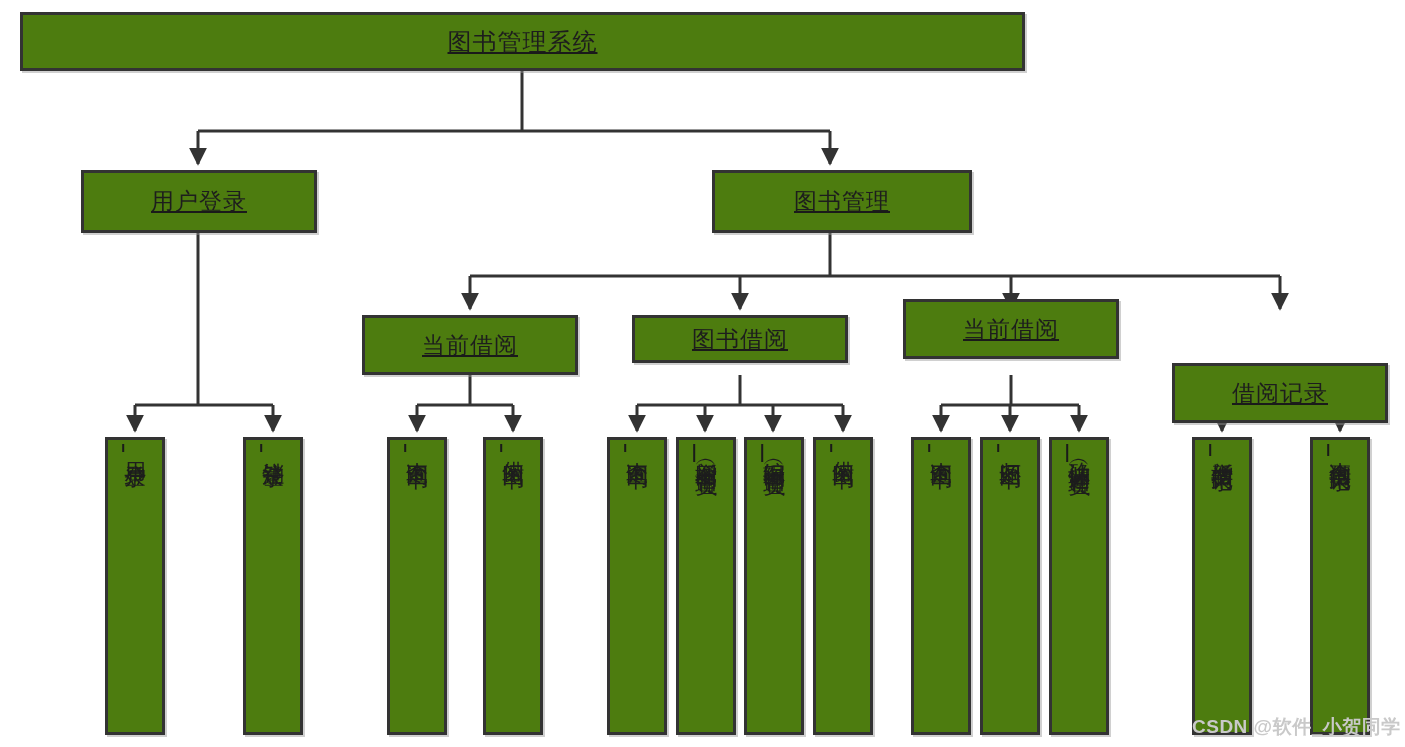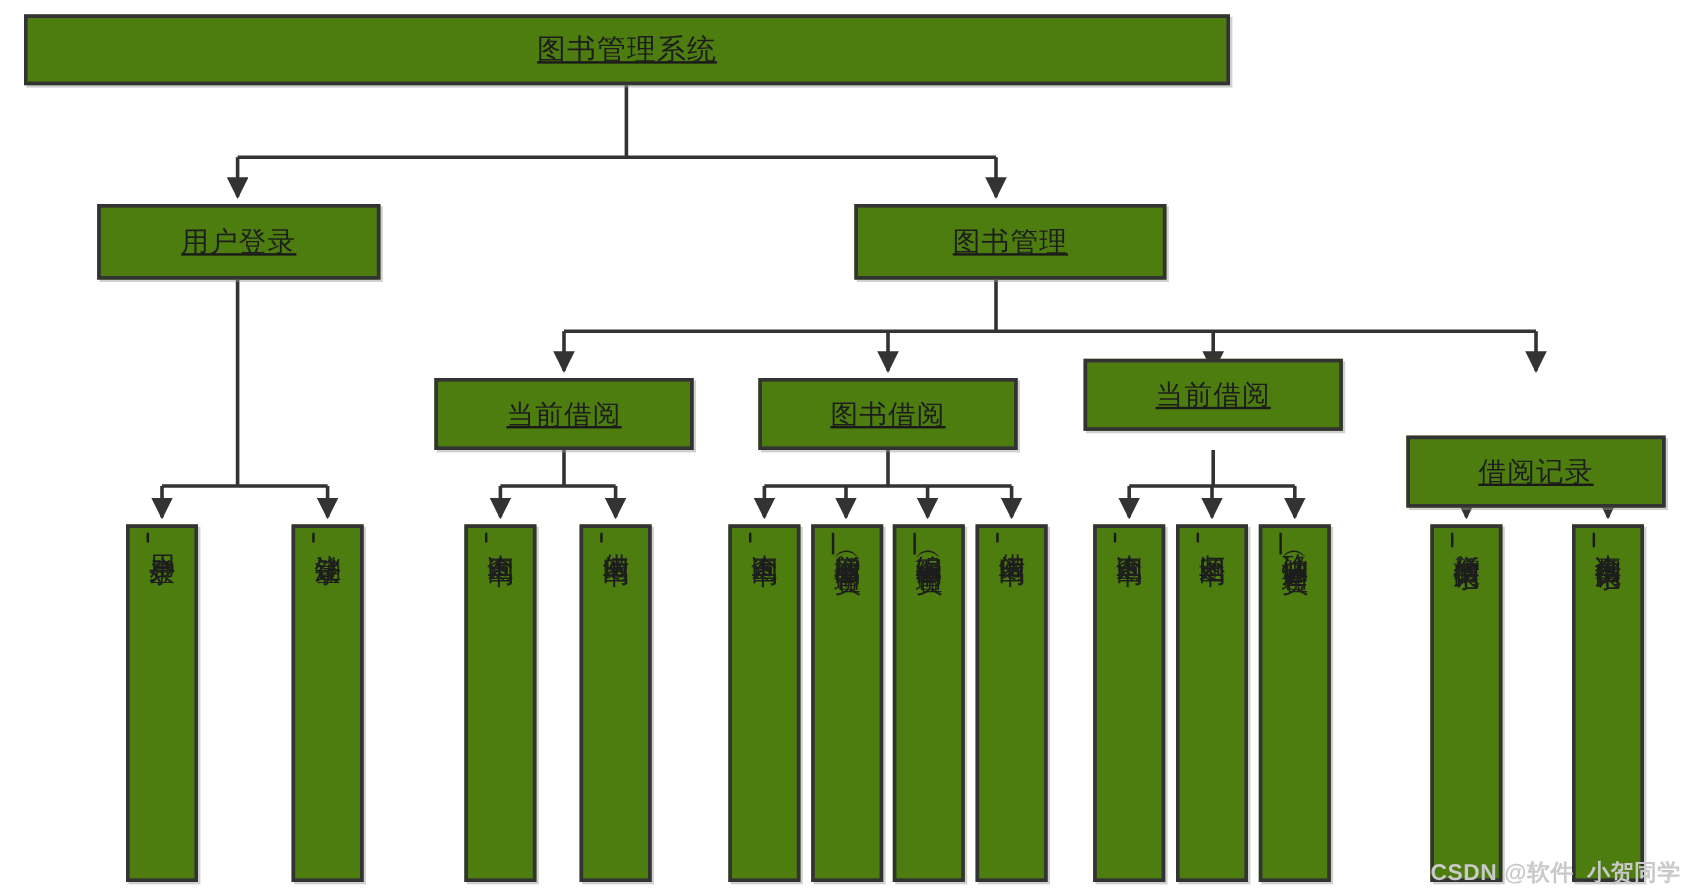--- a/index.html
+++ b/index.html
@@ -132,21 +132,21 @@
   <div class="node" style="left:81px; top:170px; width:236px; height:63px;">
     <span class="label">用户登录</span>
   </div>
   <div class="node" style="left:712px; top:170px; width:260px; height:63px;">
     <span class="label">图书管理</span>
   </div>
 
   <div class="node" style="left:362px; top:315px; width:216px; height:60px;">
     <span class="label">当前借阅</span>
   </div>
-  <div class="node" style="left:632px; top:315px; width:216px; height:60px;">
+  <div class="node" style="left:632px; top:315px; width:216px; height:48px;">
     <span class="label">图书借阅</span>
   </div>
   <div class="node" style="left:903px; top:299px; width:216px; height:60px;">
     <span class="label">当前借阅</span>
   </div>
   <div class="node" style="left:1172px; top:315px; width:216px; height:60px;margin-top:48px;">
     <span class="label">借阅记录</span>
   </div>
 
   <div class="node leaf" style="left:105px; top:437px; width:60px; height:298px;">

